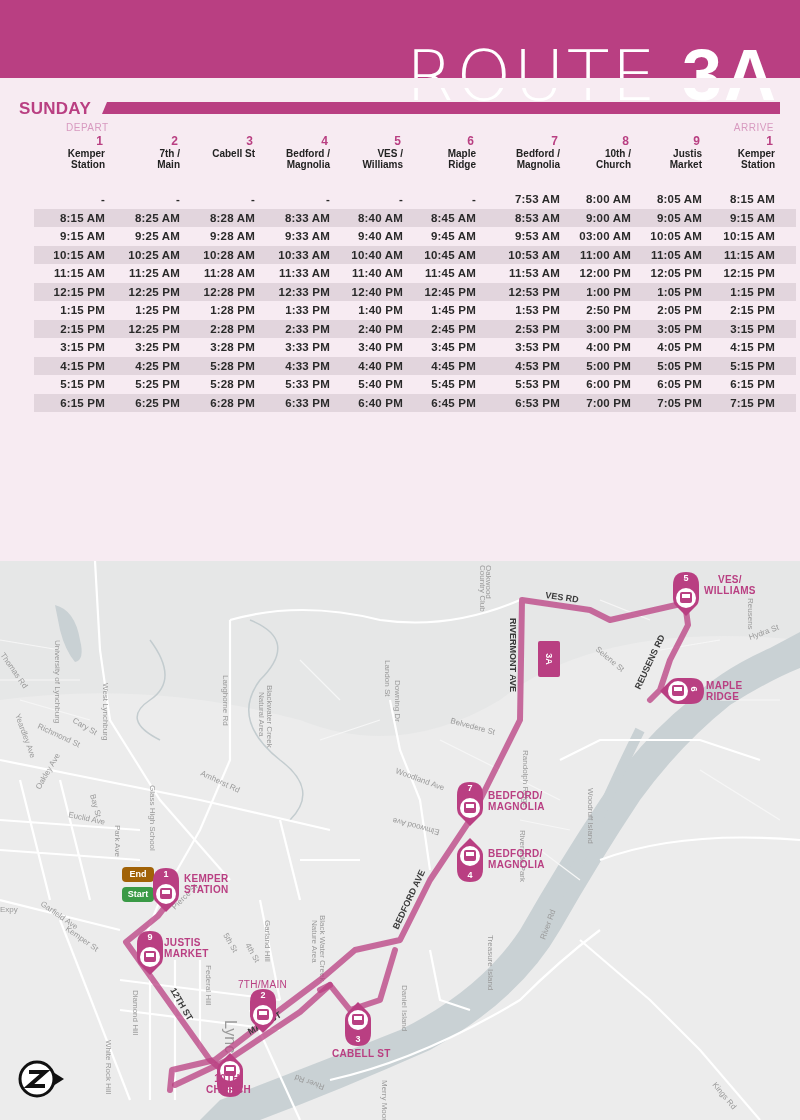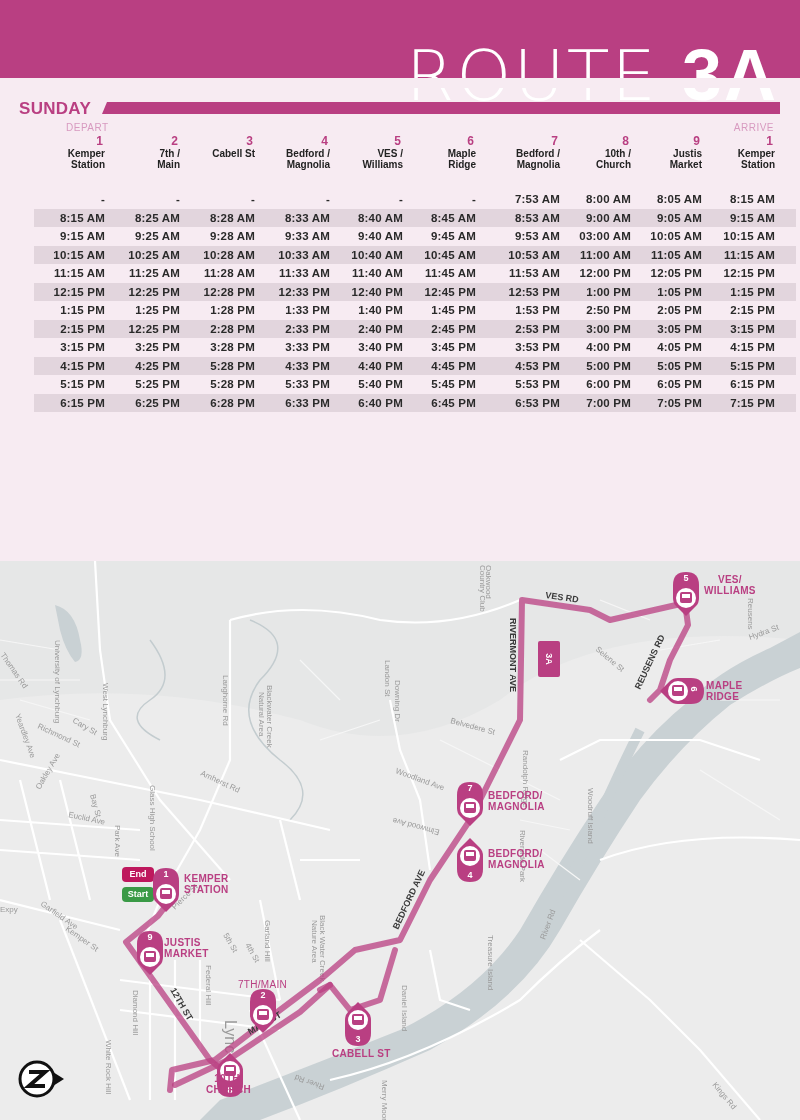--- a/index.html
+++ b/index.html
@@ -353,21 +353,21 @@
         <text x="398" y="930" transform="rotate(-65 398 930)">BEDFORD AVE</text>
         <text x="170" y="990" transform="rotate(60 170 990)">12TH ST</text>
         <text x="250" y="1035" transform="rotate(-30 250 1035)">MAIN ST</text>
       </g>
     </svg>
 
     <div style="position:absolute;left:538px;top:80px;width:22px;height:36px;background:#b93f82;border-radius:2px;color:#fff;font-size:9px;font-weight:bold;display:flex;align-items:center;justify-content:center;">
       <span style="transform:rotate(90deg);display:inline-block;">3A</span>
     </div>
 
-    <div style="position:absolute;left:122px;top:306px;width:32px;height:15px;background:#be185d;border-radius:4px;color:#fff;font-size:9px;font-weight:bold;text-align:center;line-height:15px;">End</div>
+    <div style="position:absolute;left:122px;top:306px;width:32px;height:15px;background:#a16207;border-radius:4px;color:#fff;font-size:9px;font-weight:bold;text-align:center;line-height:15px;">End</div>
     <div style="position:absolute;left:122px;top:326px;width:32px;height:15px;background:#3a9a46;border-radius:4px;color:#fff;font-size:9px;font-weight:bold;text-align:center;line-height:15px;">Start</div>
 
     <div id="stop-markers">
         <div style="position: absolute; left: 153px; top: 307px; width: 26px; height: 44px;"><span><svg width="26" height="44" viewBox="0 0 26 44">
               <path d="M0 13 Q0 0 13 0 Q26 0 26 13 L26 26 Q26 31 23 34 L13 44 L3 34 Q0 31 0 26 Z" fill="#b93f82"></path>
               <circle cx="13" cy="26" r="10" fill="#fff"></circle>
               <rect x="7" y="20" width="12" height="11" rx="2" fill="#b93f82"></rect>
               <rect x="9" y="22" width="8" height="4" fill="#fff"></rect>
             </svg><span style="position:absolute;left:0;width:26px;text-align:center;top:1px;color:#fff;font-size:9px;font-weight:bold;">1</span></span></div>
         <div style="position: absolute; left: 184px; top: 312px; color: rgb(185, 63, 130); font-size: 10px; font-weight: bold; line-height: 11px; letter-spacing: 0.3px; white-space: nowrap; text-align: left;">

